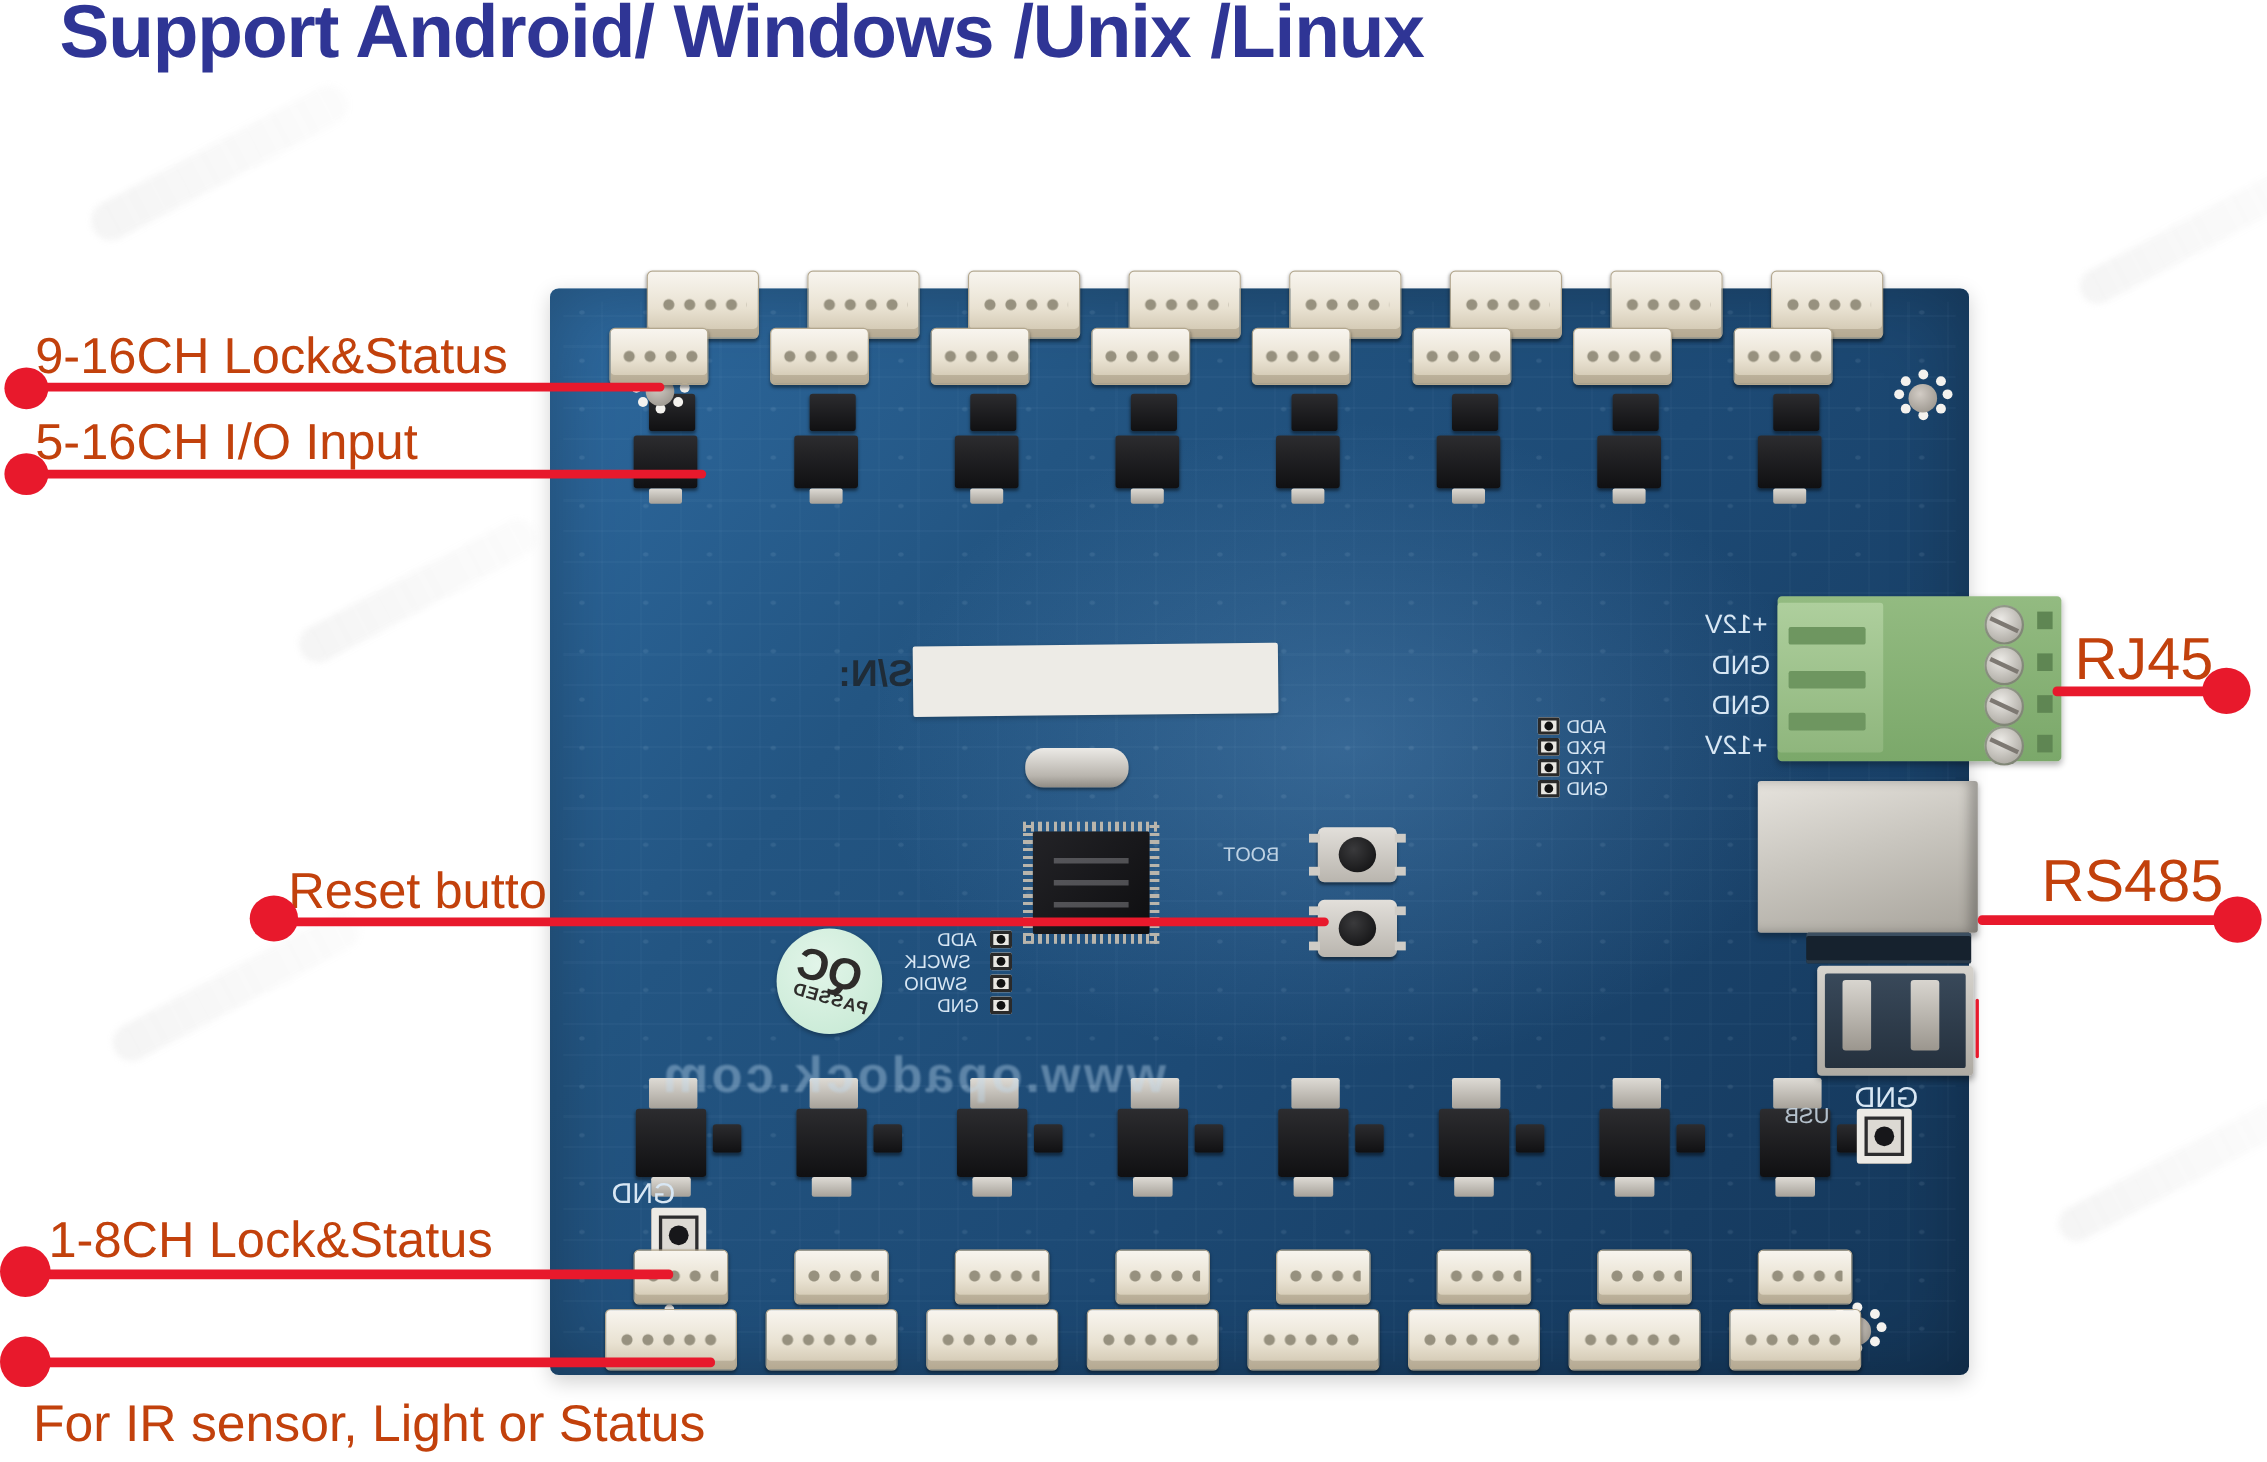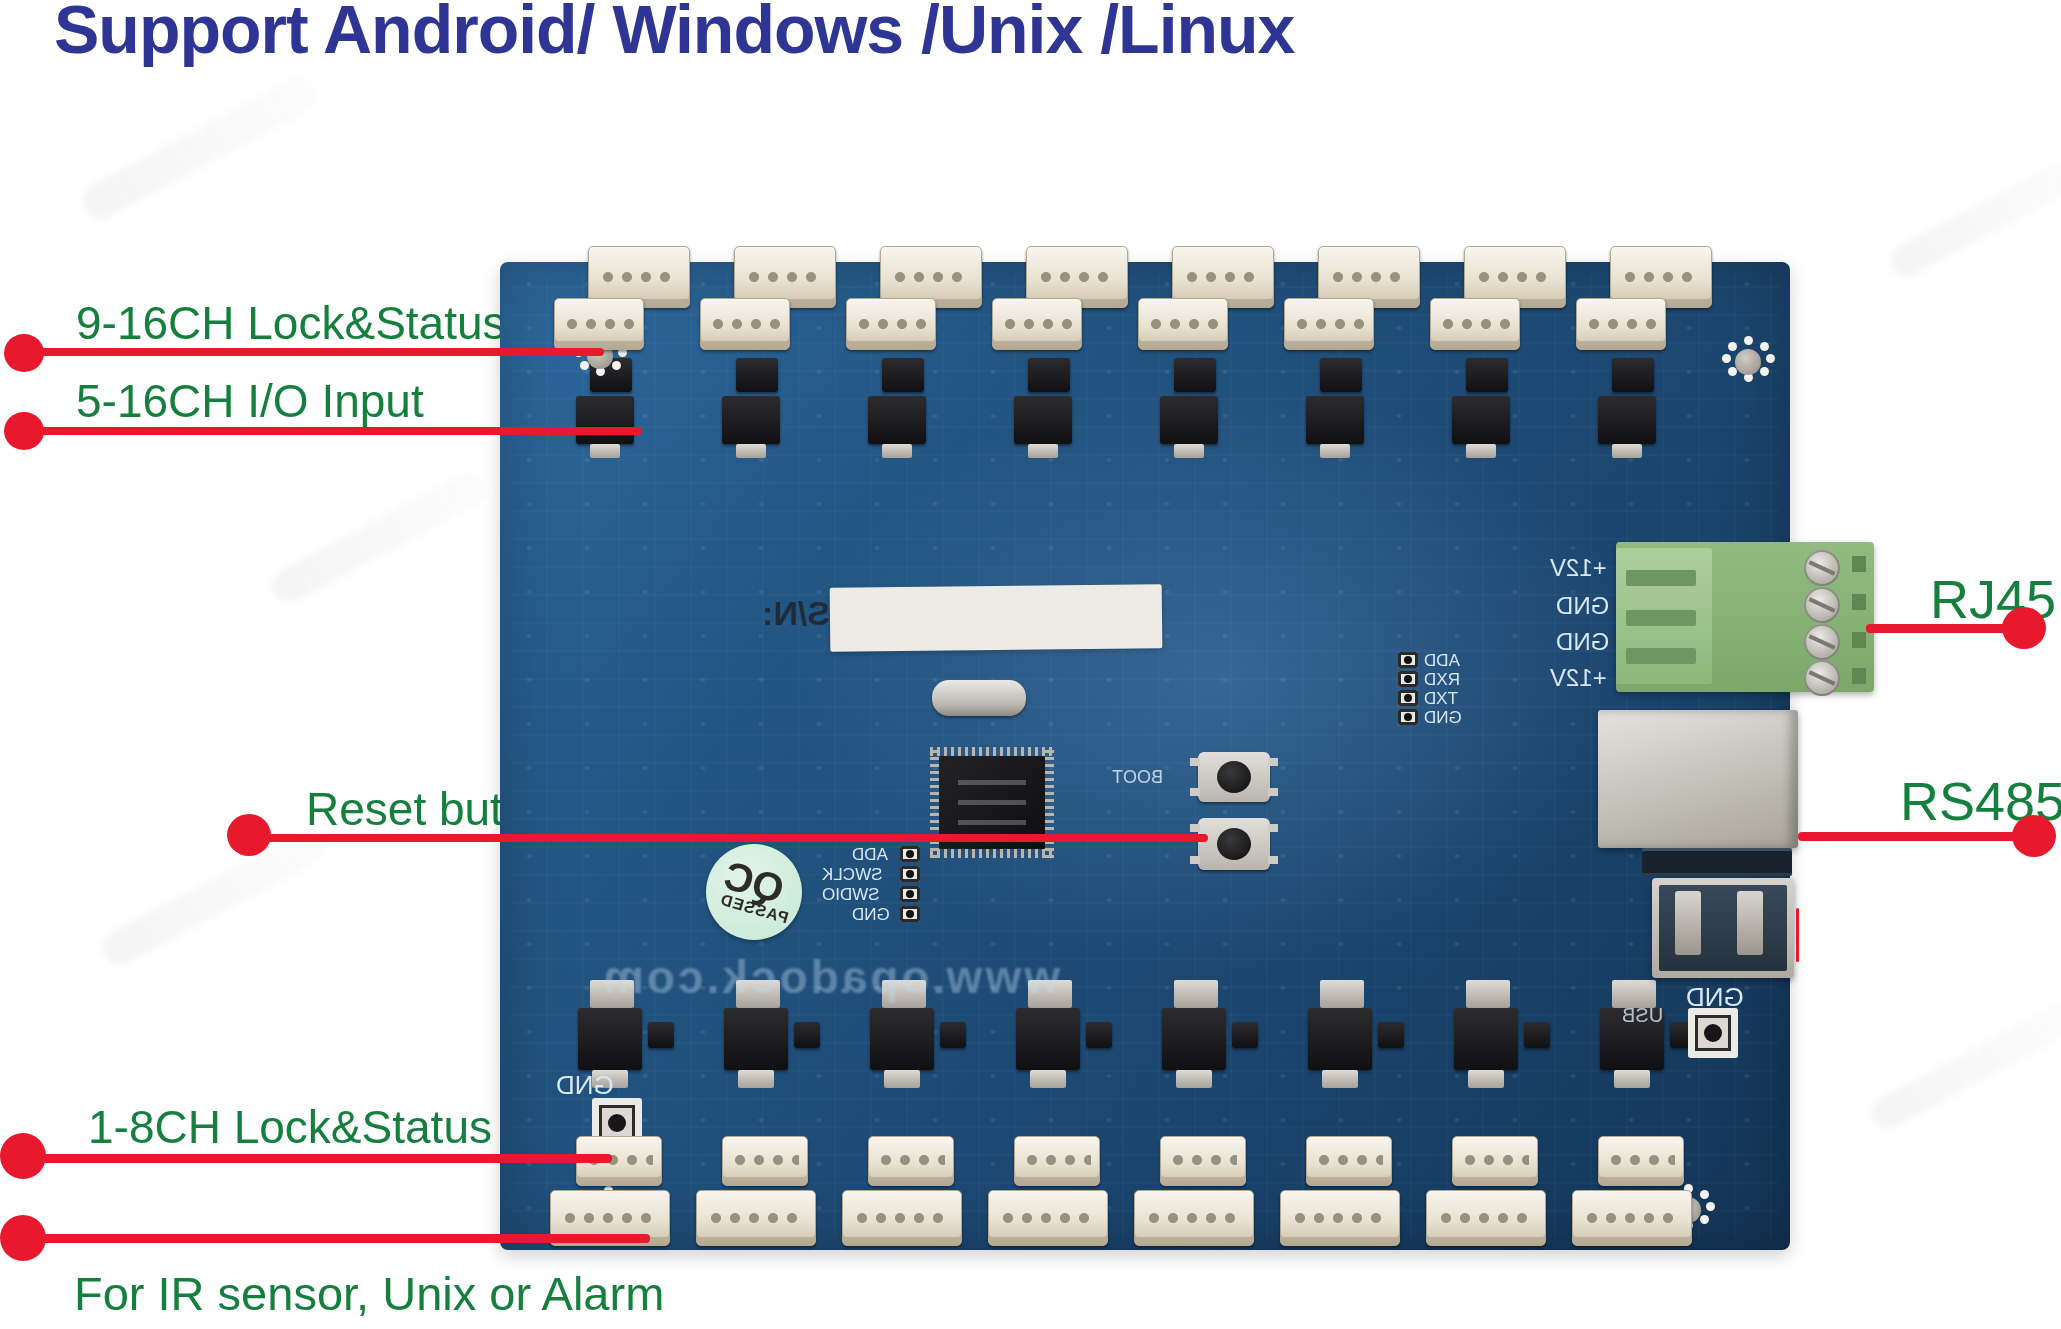--- a/index.html
+++ b/index.html
@@ -2,21 +2,21 @@
 <html><head>
 <meta charset="utf-8">
 <style>
   html,body{margin:0;padding:0;background:#ffffff;}
   .wrap{position:relative;width:2061px;height:1329px;background:#fff;overflow:hidden;
         font-family:"Liberation Sans", sans-serif;}
   .abs{position:absolute;}
 
   
   .title{left:54px;top:-10px;font-size:68px;font-weight:bold;color:#2f3595;letter-spacing:-1px;white-space:nowrap;}
-  .lbl{color:#15803d;font-size:46px;white-space:nowrap;margin-left:44px;}
+  .lbl{color:#c2410c;font-size:46px;white-space:nowrap;}
   .lbl.big{font-size:54px;}
 
   
   .rline{background:#e8192c;height:8px;border-radius:4px;z-index:9;}
   .rdot{background:#e8192c;border-radius:50%;z-index:9;}
 
   
   .pcb{left:500px;top:262px;width:1290px;height:988px;border-radius:8px;z-index:1;
        background:
          radial-gradient(620px 420px at 56% 42%, rgba(110,165,215,.30), rgba(0,0,0,0) 70%),
@@ -409,14 +409,14 @@
   <div class="abs rdot" style="left:2012px;top:815px;width:44px;height:42px;"></div>
   <div class="abs rdot" style="left:0px;top:1133px;width:46px;height:46px;"></div>
   <div class="abs rdot" style="left:0px;top:1215px;width:46px;height:46px;"></div>
 
   <div class="abs lbl" style="left:32px;top:296px;">9-16CH Lock&amp;Status</div>
   <div class="abs lbl" style="left:32px;top:374px;">5-16CH I/O Input</div>
   <div class="abs lbl" style="left:262px;top:782px;">Reset button</div>
   <div class="abs lbl big" style="left:1886px;top:568px;">RJ45</div>
   <div class="abs lbl big" style="left:1856px;top:770px;">RS485</div>
   <div class="abs lbl" style="left:44px;top:1100px;">1-8CH Lock&amp;Status</div>
-  <div class="abs lbl" style="left:30px;top:1266px;font-size:47px;">For IR sensor, Unix or Alarm</div>
+  <div class="abs lbl" style="left:30px;top:1266px;font-size:47px;">For IR sensor, Light or Status</div>
 </div>
 
 </body></html>

